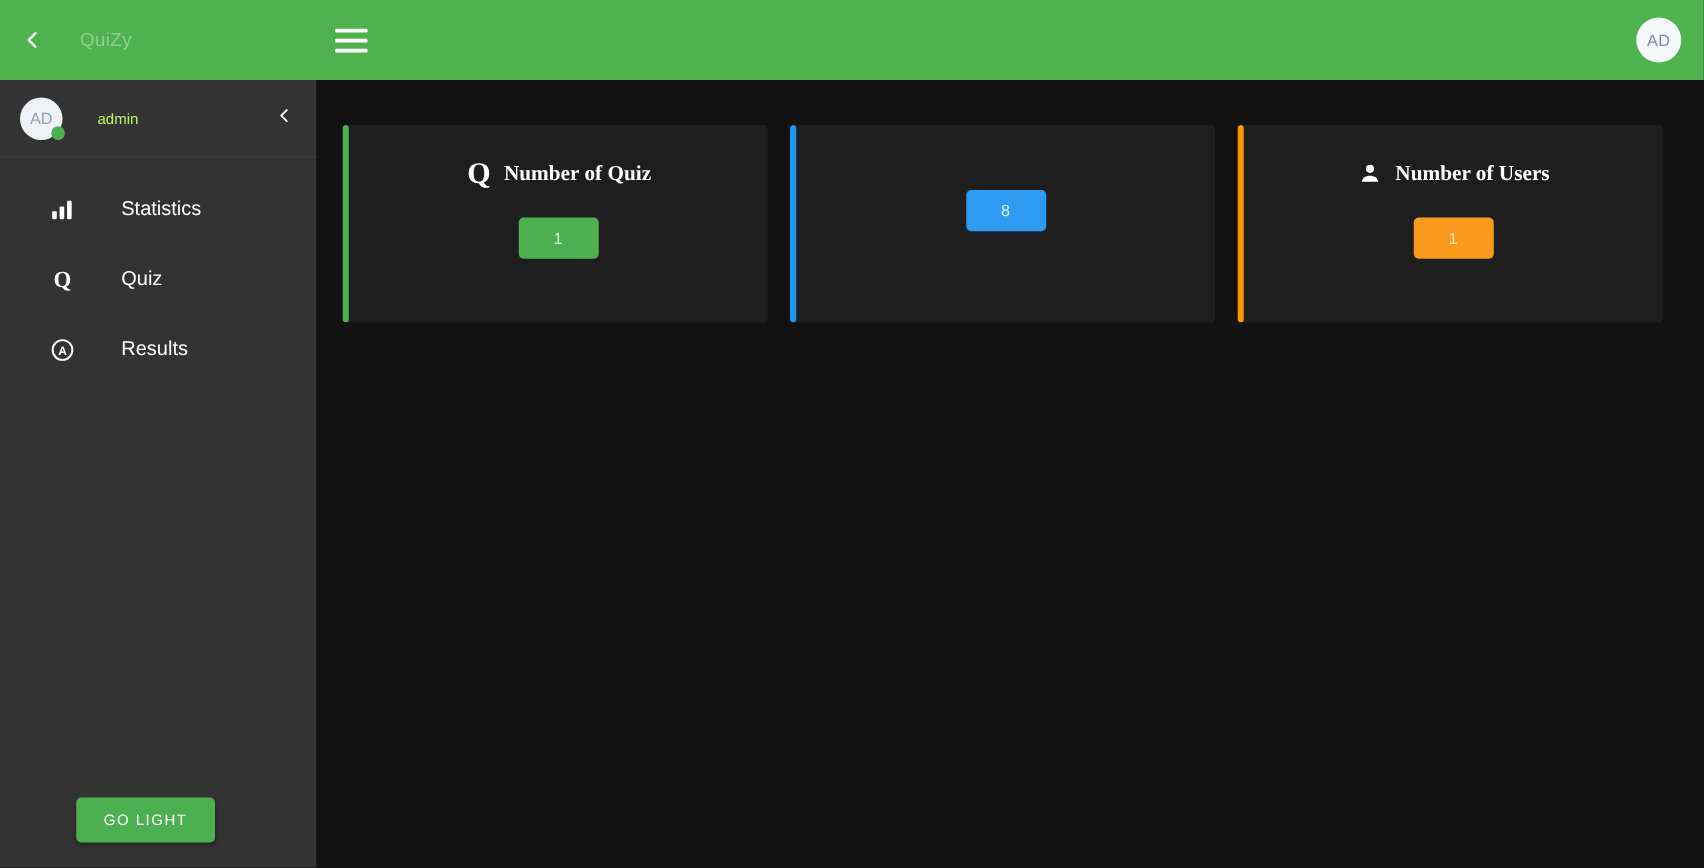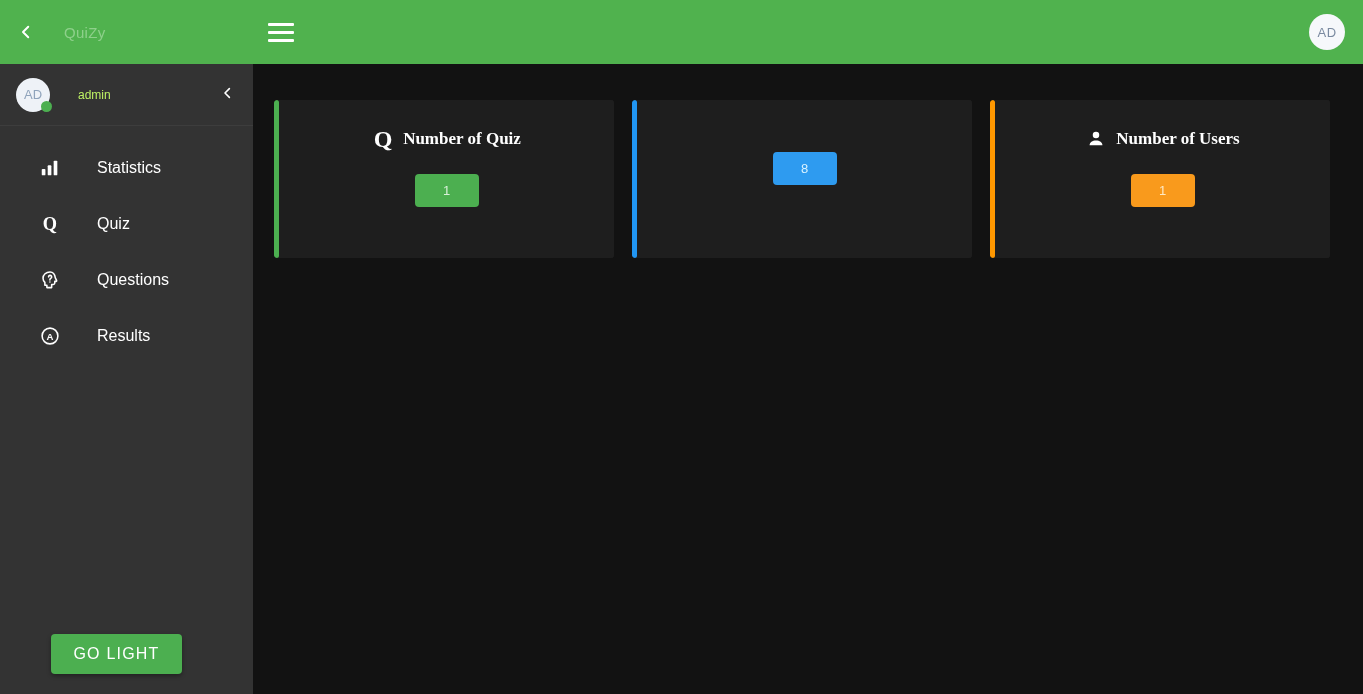--- a/index.html
+++ b/index.html
@@ -163,21 +163,21 @@
     display: flex;
     justify-content: center;
     padding-right: 20px;
   }
   .go-light-btn {
     background: #4caf50;
     color: #ffffff;
     border: none;
     border-radius: 4px;
     font-family: "Liberation Sans", sans-serif;
-    font-size: 16px;
+    font-size: 12px;
     letter-spacing: 1.2px;
     padding: 11px 22px;
     cursor: pointer;
     box-shadow: 0 2px 4px rgba(0,0,0,.35);
   }
 
   
   .main {
     position: absolute;
     top: 64px;
@@ -310,30 +310,20 @@
 
     <div class="sb-item">
       <span class="sb-icon">
         <svg width="22" height="22" viewBox="0 0 24 24">
           <text x="12" y="18.5" text-anchor="middle" fill="#ffffff" font-family="Liberation Serif, serif" font-size="20" font-weight="bold">Q</text>
         </svg>
       </span>
       <span class="sb-label">Quiz</span>
     </div>
 
-    <div class="sb-item">
-      <span class="sb-icon">
-        <svg width="22" height="22" viewBox="0 0 24 24" fill="none" stroke="#ffffff" stroke-width="1.7" stroke-linejoin="round">
-          <path d="M12 3.2c-4.3 0-7.6 3-7.6 6.8 0 2 .9 3.5 2 4.6v3.1h2.2v2.6h5.2v-3.4h1.9c.9 0 1.5-.7 1.5-1.5v-1.9h1.4c.5 0 .8-.5.6-1l-1.4-2.9C17.3 5.8 15 3.2 12 3.2z"></path>
-          <path d="M10.4 8.6a1.7 1.7 0 1 1 2.4 1.6c-.6.3-.9.7-.9 1.4v.3" stroke-linecap="round"></path>
-          <circle cx="11.9" cy="14.1" r=".85" fill="#ffffff" stroke="none"></circle>
-        </svg>
-      </span>
-      <span class="sb-label">Questions</span>
-    </div>
 
 
 
     <div class="sb-item">
       <span class="sb-icon">
         <svg width="22" height="22" viewBox="0 0 24 24" fill="none" stroke="#ffffff" stroke-width="1.7">
           <circle cx="12" cy="12" r="8.6"></circle>
           <text x="12" y="16.3" text-anchor="middle" fill="#ffffff" stroke="none" font-family="Liberation Sans, sans-serif" font-size="10.5" font-weight="bold">A</text>
         </svg>
       </span>

